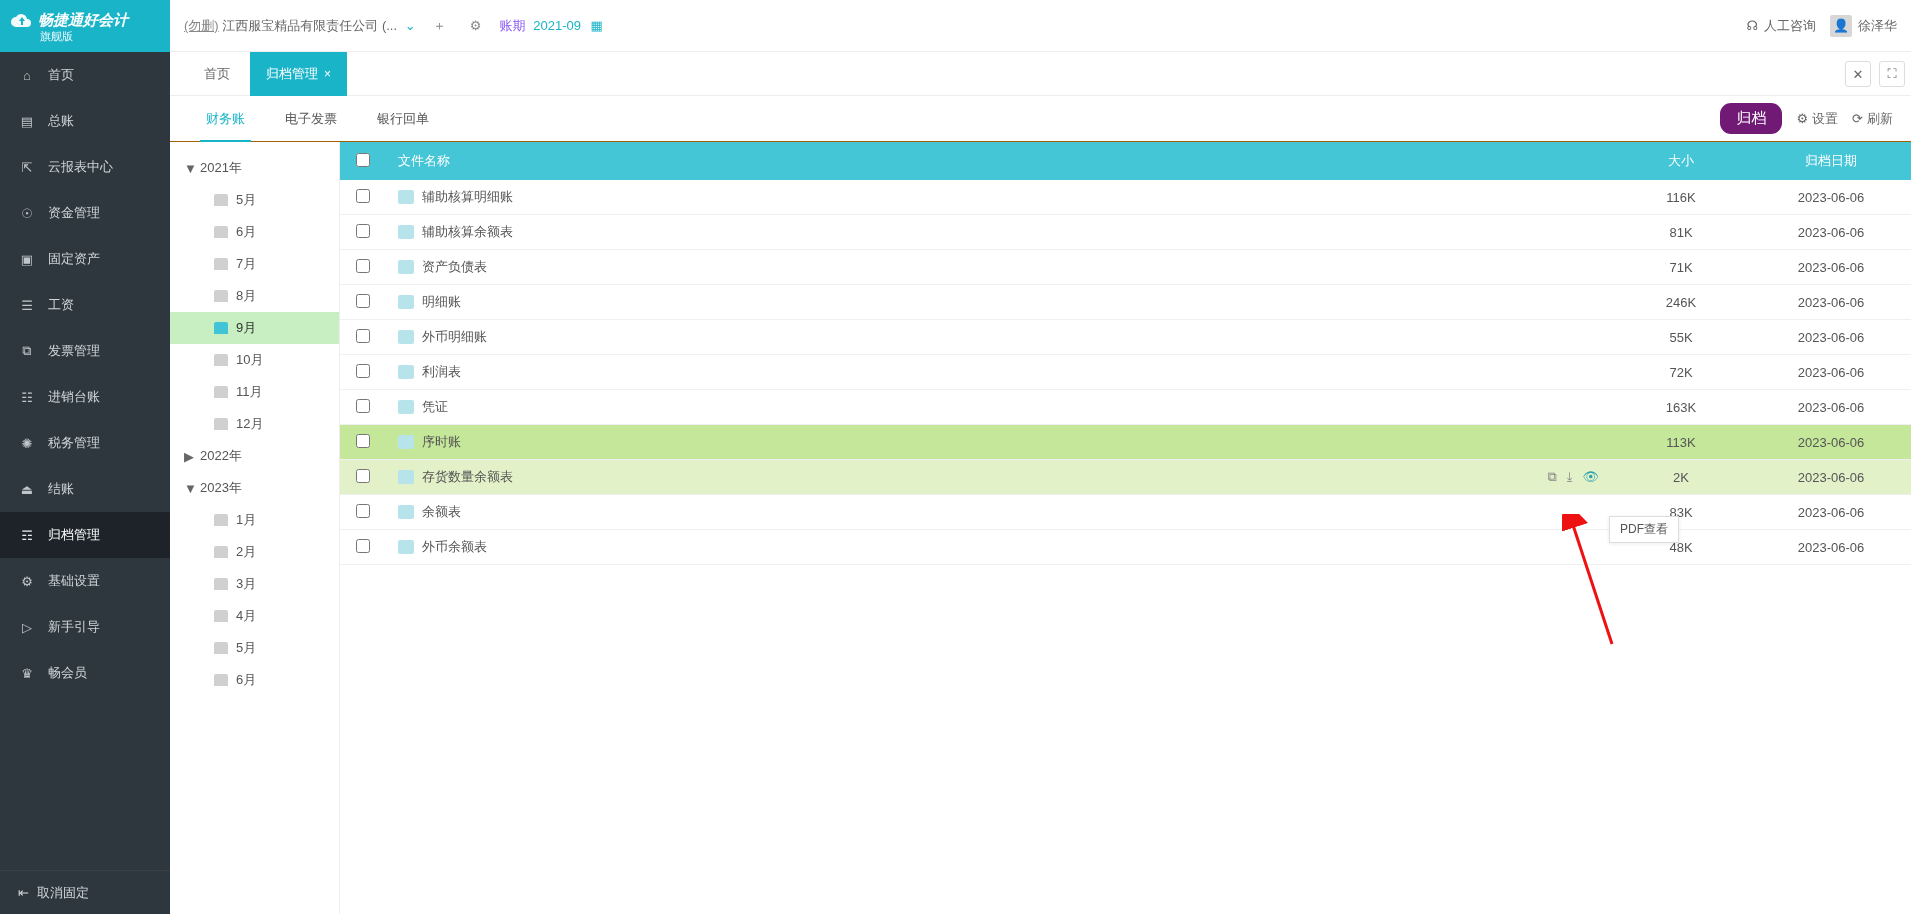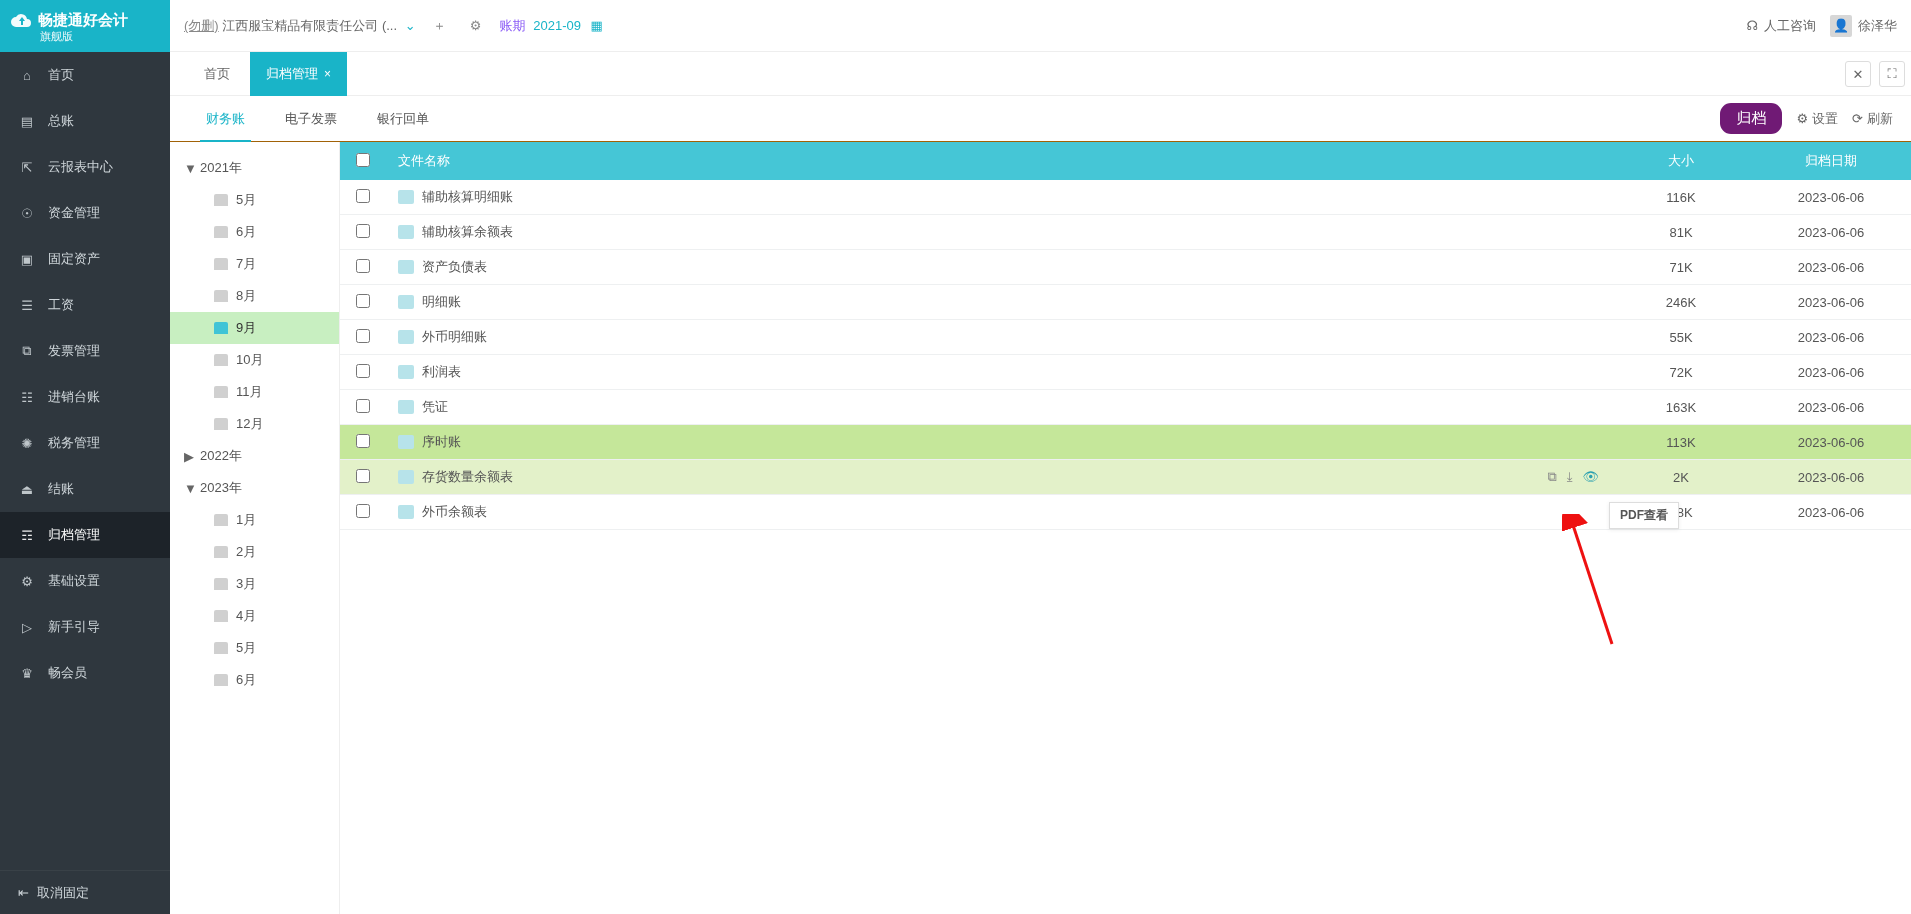--- a/index.html
+++ b/index.html
@@ -4,21 +4,21 @@
 <style>
 * { box-sizing: border-box; margin: 0; padding: 0; }
 body { font-family: "Microsoft YaHei", "PingFang SC", Arial, sans-serif; font-size: 13px; color: #333; background: #fff; overflow: hidden; }
 .app { display: flex; height: 914px; width: 1911px; }
 
 
 .sidebar { width: 170px; background: #2f373e; color: #cfd6da; display: flex; flex-direction: column; flex-shrink: 0; }
 .brand { background: #19b4c8; height: 52px; display: flex; align-items: center; padding: 0 10px; color: #fff; }
 .brand-logo { display:flex; align-items:center; gap:4px; }
 .brand-logo svg { flex-shrink:0; }
-.brand-title { font-size: 15px; font-weight: 600; }
+.brand-title { font-size: 15px; font-weight: 600; font-style: italic; }
 .brand-sub { font-size: 11px; opacity: .9; margin-left: 30px; margin-top:-4px; }
 .nav { flex: 1; overflow-y: auto; }
 .nav-item { display: flex; align-items: center; height: 46px; padding: 0 18px; gap: 12px; cursor: pointer; color:#cfd6da; }
 .nav-item.active { background: #1d2329; color: #fff; }
 .nav-icon { width: 18px; height: 18px; display:flex; align-items:center; justify-content:center; opacity:.9; }
 .sidebar-footer { height: 44px; display:flex; align-items:center; padding:0 18px; gap:8px; color:#cfd6da; cursor:pointer; border-top:1px solid rgba(255,255,255,0.05); }
 
 
 .main { flex: 1; display: flex; flex-direction: column; min-width: 0; }
 .topbar { height: 52px; display: flex; align-items: center; padding: 0 14px; gap: 12px; border-bottom: 1px solid #eee; background:#fff; }
@@ -414,29 +414,40 @@
                   </div>
                 </td>
                 <td class="col-size center">2K</td>
                 <td class="col-date center">2023-06-06</td>
               </tr>
               <tr>
                 <td class="col-check"><input type="checkbox" style=""></td>
                 <td>
                   <div class="file-cell">
                     <span class="file-ico"></span>
+                    <span>余额表</span>
+                  </div>
+                </td>
+                <td class="col-size center">83K</td>
+                <td class="col-date center">2023-06-06</td>
+              </tr>
+              <tr>
+                <td class="col-check"><input type="checkbox" style=""></td>
+                <td>
+                  <div class="file-cell">
+                    <span class="file-ico"></span>
                     <span>外币余额表</span>
                   </div>
                 </td>
                 <td class="col-size center">48K</td>
                 <td class="col-date center">2023-06-06</td>
               </tr>
             </tbody>
         </table>
-        <div class="tooltip" id="tooltip" style="display: block; left: 1269px; top: 360px; font-weight: bold;">PDF查看</div>
+        <div class="tooltip" id="tooltip" style="display: block; left: 1269px; top: 374px;">PDF查看</div>
         <svg class="arrow-overlay" id="arrow" width="60" height="140" style="display: block; left: 1222.48px; top: 372px;">
           <defs>
               <marker id="ah" markerWidth="10" markerHeight="10" refX="2" refY="5" orient="auto">
                 <path d="M0,0 L10,5 L0,10 z" fill="#e11"></path>
               </marker>
             </defs>
           <line x1="50" y1="130" x2="10" y2="8" stroke="#e11" stroke-width="3" marker-end="url(#ah)"></line>
         </svg>
       </div>
     </div>

